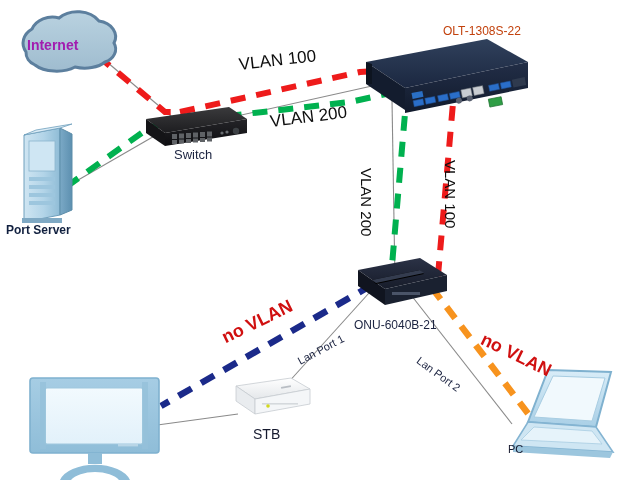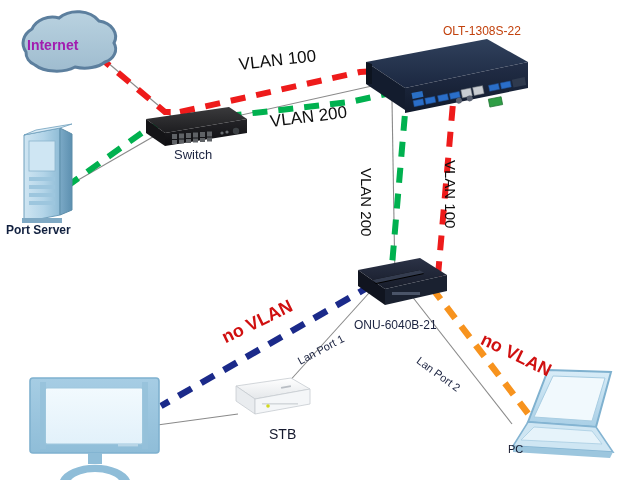--- a/index.html
+++ b/index.html
@@ -59,21 +59,21 @@
   }
   .lbl-onu {
     font-size: 12px;
     color: #1b2340;
     left: 354px;
     top: 319px;
   }
   .lbl-stb {
     font-size: 14px;
     color: #15192e;
-    left: 269px;
+    left: 253px;
     top: 427px;
   }
   .lbl-pc {
     font-size: 11px;
     color: #15192e;
     left: 508px;
     top: 444px;
   }
   .vlan-label {
     position: absolute;

